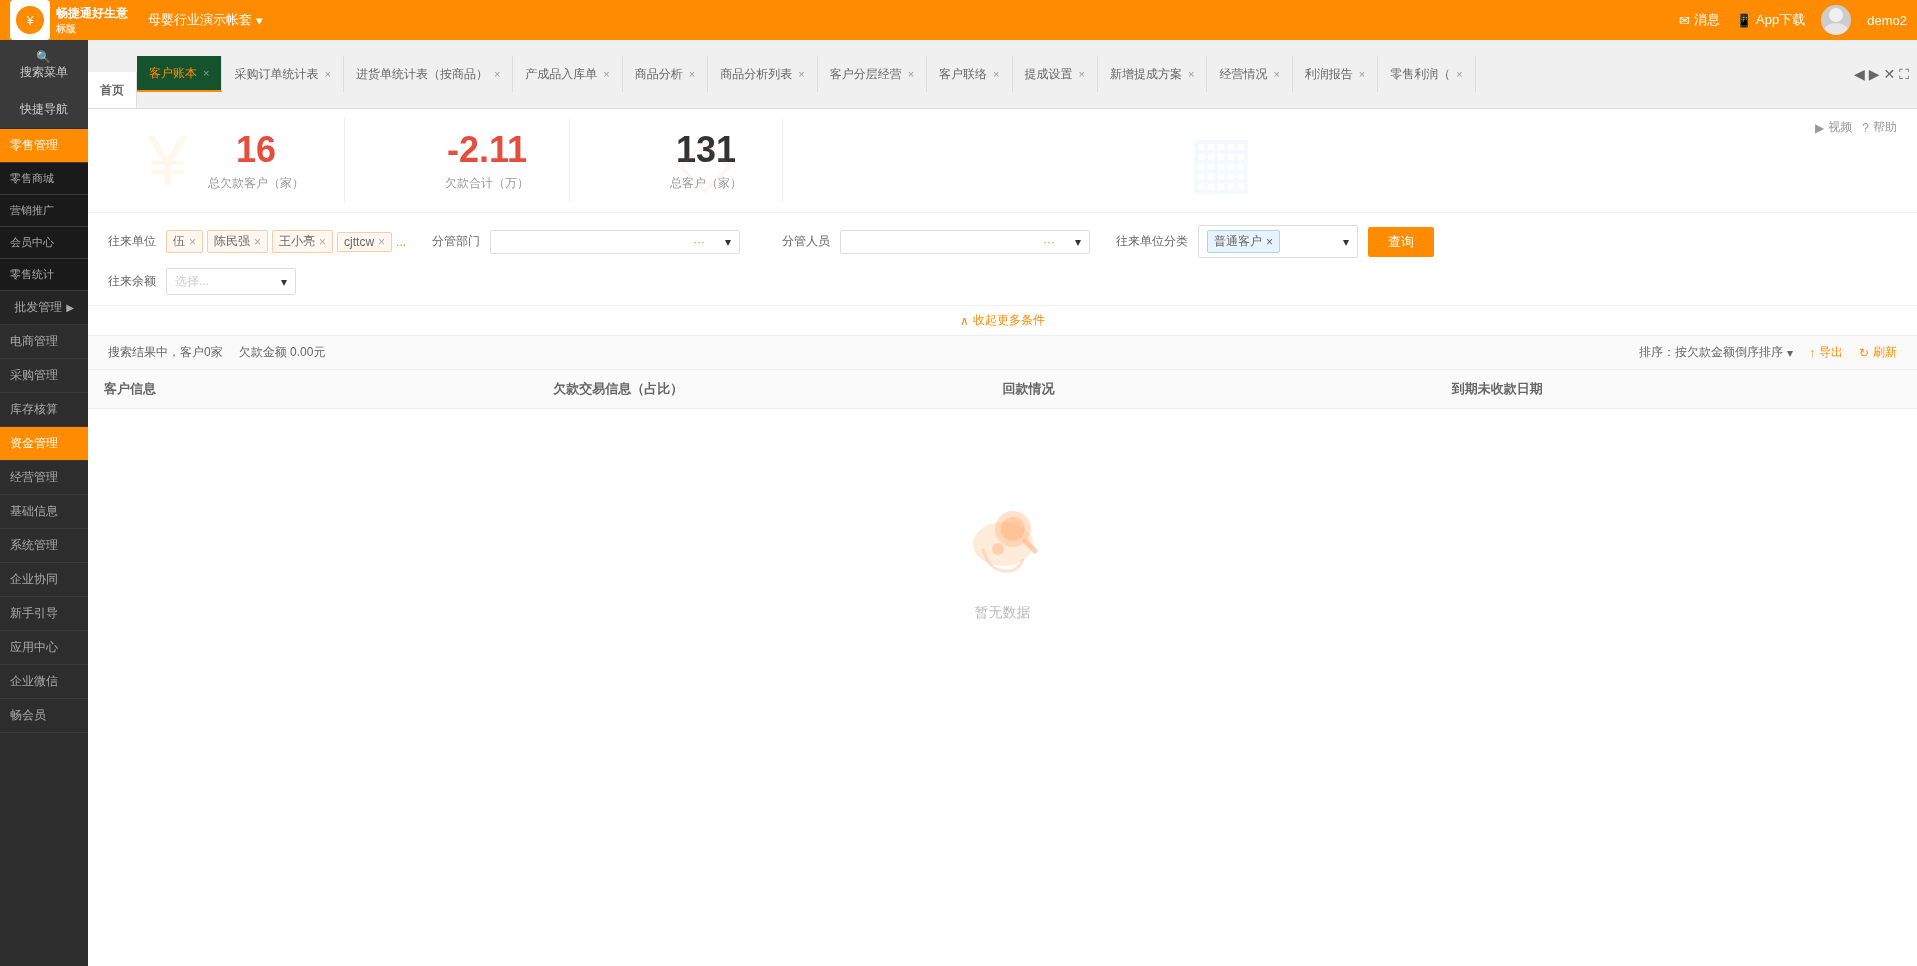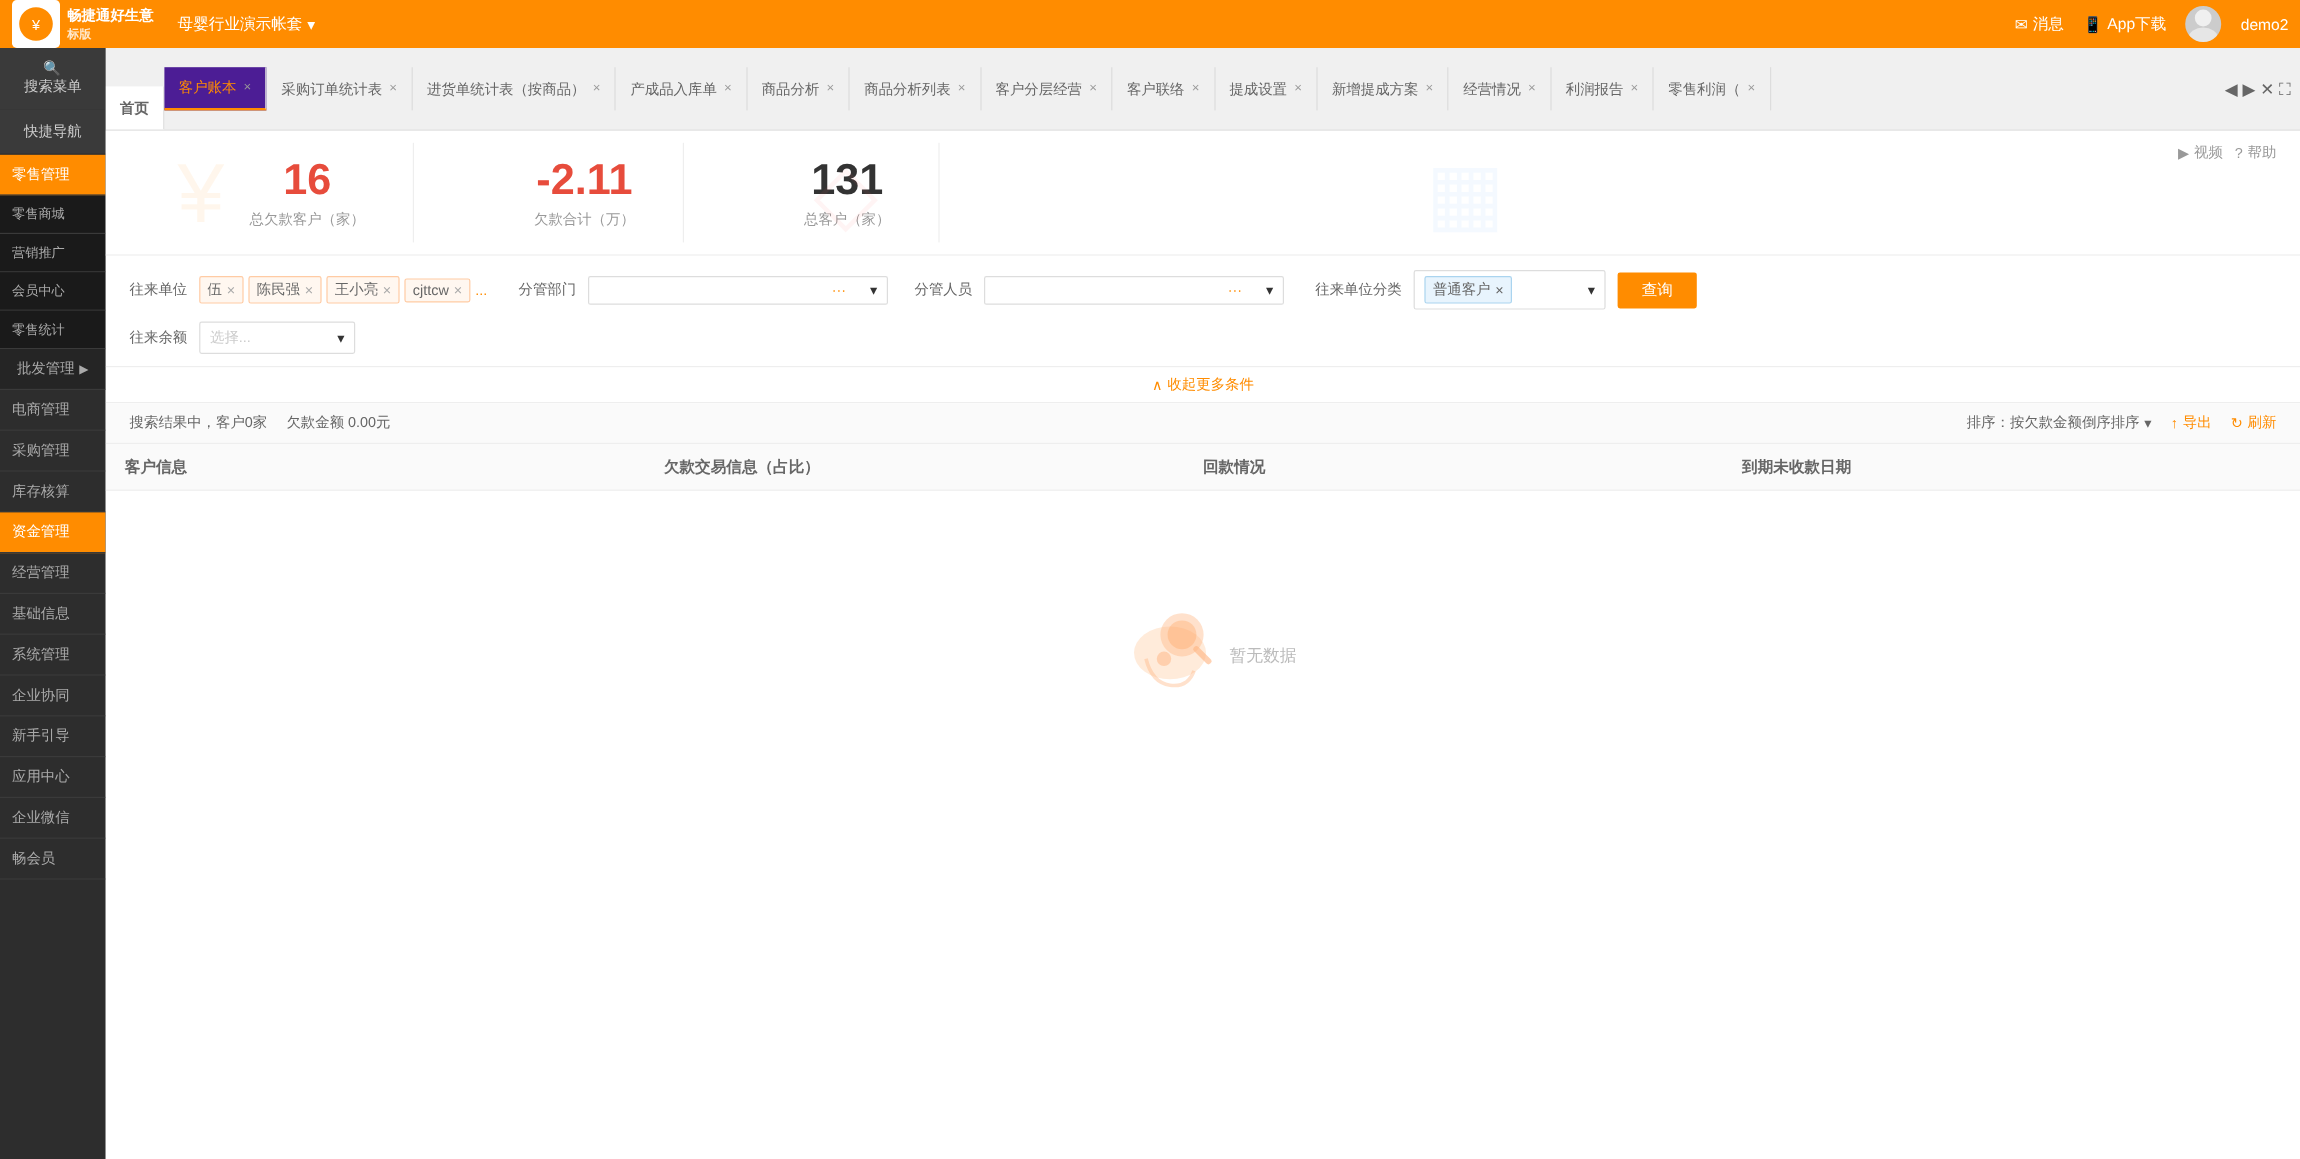--- a/index.html
+++ b/index.html
@@ -23,21 +23,21 @@
     .sidebar-section { color: #aaa; padding: 8px 10px; text-align: left; font-size: 12px; cursor: pointer; border-bottom: 1px solid #3a3a3a; }
     .sidebar-section.active { background: #ff8c00; color: white; }
     .sidebar-section.sub { background: #1a1a1a; font-size: 11px; }
 
     
     .content-area { flex: 1; display: flex; flex-direction: column; overflow: hidden; }
 
     
     .tab-bar { background: #f0f0f0; display: flex; align-items: center; border-bottom: 1px solid #ddd; flex-shrink: 0; min-height: 36px; overflow: hidden; }
     .tab-item { display: flex; align-items: center; padding: 6px 12px; font-size: 12px; color: #666; cursor: pointer; border-right: 1px solid #ddd; white-space: nowrap; height: 36px; }
-    .tab-item.active { background: #4c1d95; color: #ff8c00; border-bottom: 2px solid #ff8c00; }
+    .tab-item.active { background: #14532d; color: #ff8c00; border-bottom: 2px solid #ff8c00; }
     .tab-item .close-x { margin-left: 6px; color: #999; font-size: 11px; }
     .tab-home { background: white; font-weight: bold; margin-top: 32px; }
     .tab-arrows { display: flex; align-items: center; margin-left: auto; padding: 0 8px; gap: 4px; }
     .tab-arrows span { cursor: pointer; color: #666; font-size: 14px; }
 
     
     .page-content { flex: 1; overflow-y: auto; background: white; }
 
     
     .stats-row { display: flex; background: white; border-bottom: 1px solid #eee; padding: 10px 20px; align-items: center; position: relative; }
@@ -70,21 +70,21 @@
     .action-btn { display: flex; align-items: center; gap: 4px; color: #ff8c00; cursor: pointer; }
 
     
     .table-header { display: flex; padding: 10px 16px; background: #fafafa; border-bottom: 1px solid #eee; font-size: 13px; color: #666; font-weight: bold; justify-content: space-between; }
     .col-customer { flex: 2; }
     .col-debt { flex: 2; }
     .col-repay { flex: 2; }
     .col-date { flex: 2; }
 
     
-    .empty-state { display: flex; flex-direction: row; align-items: center; justify-content: center; padding: 80px 20px; color: #ccc; }
+    .empty-state { display: flex; flex-direction: column; align-items: center; justify-content: center; padding: 80px 20px; color: #ccc; }
     .empty-text { font-size: 14px; color: #bbb; }
 
     
     .avatar { width: 30px; height: 30px; border-radius: 50%; background: #ccc; display: flex; align-items: center; justify-content: center; overflow: hidden; }
 
     
     .help-btns { position: absolute; right: 20px; top: 10px; display: flex; gap: 10px; }
     .help-btn { display: flex; align-items: center; gap: 4px; font-size: 12px; color: #999; cursor: pointer; }
 
     .logo-icon { width: 40px; height: 40px; border-radius: 4px; background: white; display: flex; align-items: center; justify-content: center; margin-right: 6px; overflow: hidden; }
@@ -318,21 +318,21 @@
               <span class="filter-more">...</span>
             </div>
 
             <span class="filter-label" style="margin-left:16px;">分管部门</span>
             <div class="filter-select filter-select-wide">
               <span style="color:#ccc; flex:1;"></span>
               <span style="color:#ff8c00; margin-left:auto;">···</span>
               <span>▾</span>
             </div>
 
-            <span class="filter-label" style="margin-left:12px;">分管人员</span>
+            <span class="filter-label" style="margin-left:32px;">分管人员</span>
             <div class="filter-select filter-select-wide">
               <span style="color:#ccc; flex:1;"></span>
               <span style="color:#ff8c00; margin-left:auto;">···</span>
               <span>▾</span>
             </div>
 
             <span class="filter-label" style="margin-left:16px;">往来单位分类</span>
             <div class="filter-select" style="min-width:160px;">
               <div class="filter-tag" style="background:#e8f4fd; border-color:#aad4ef; color:#666; margin-right:4px;">
                 <span>普通客户</span>

